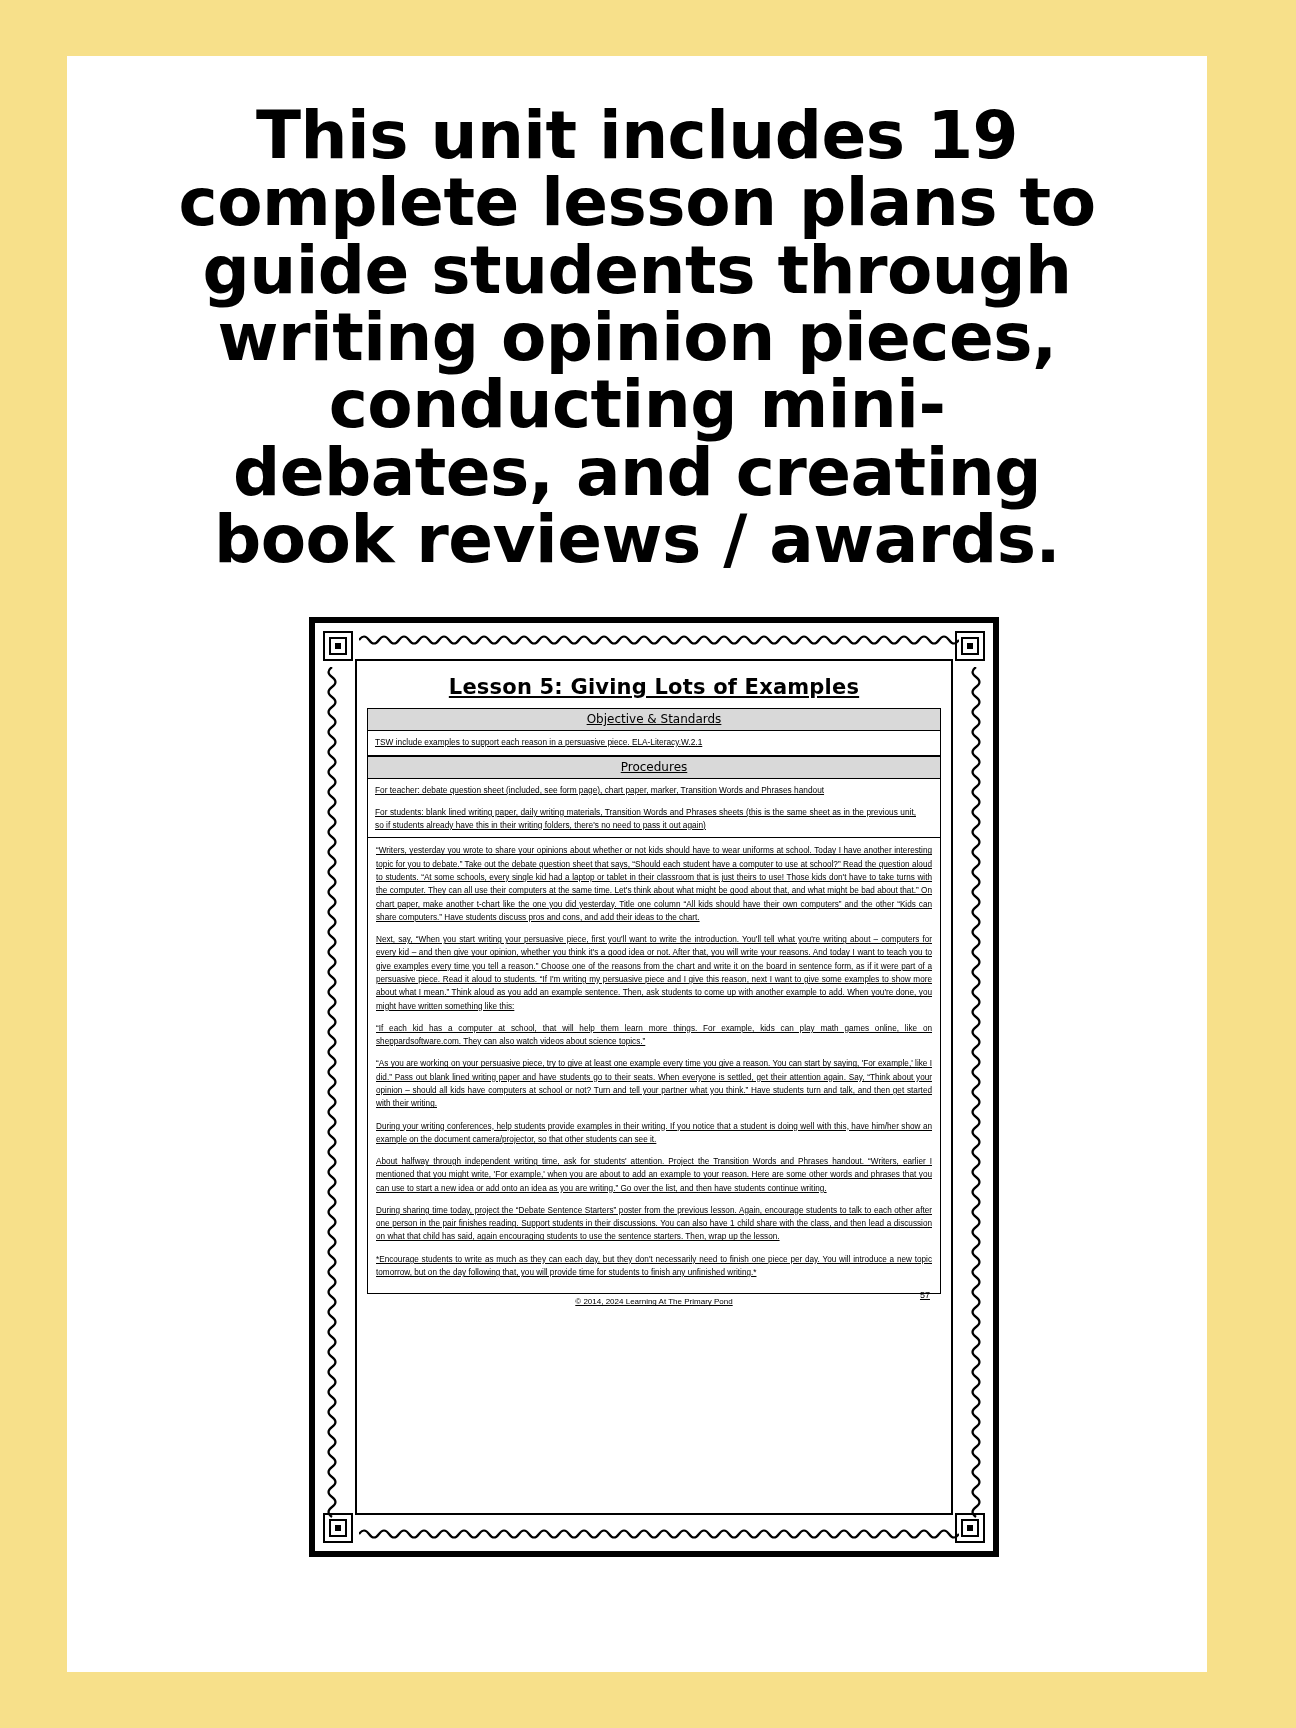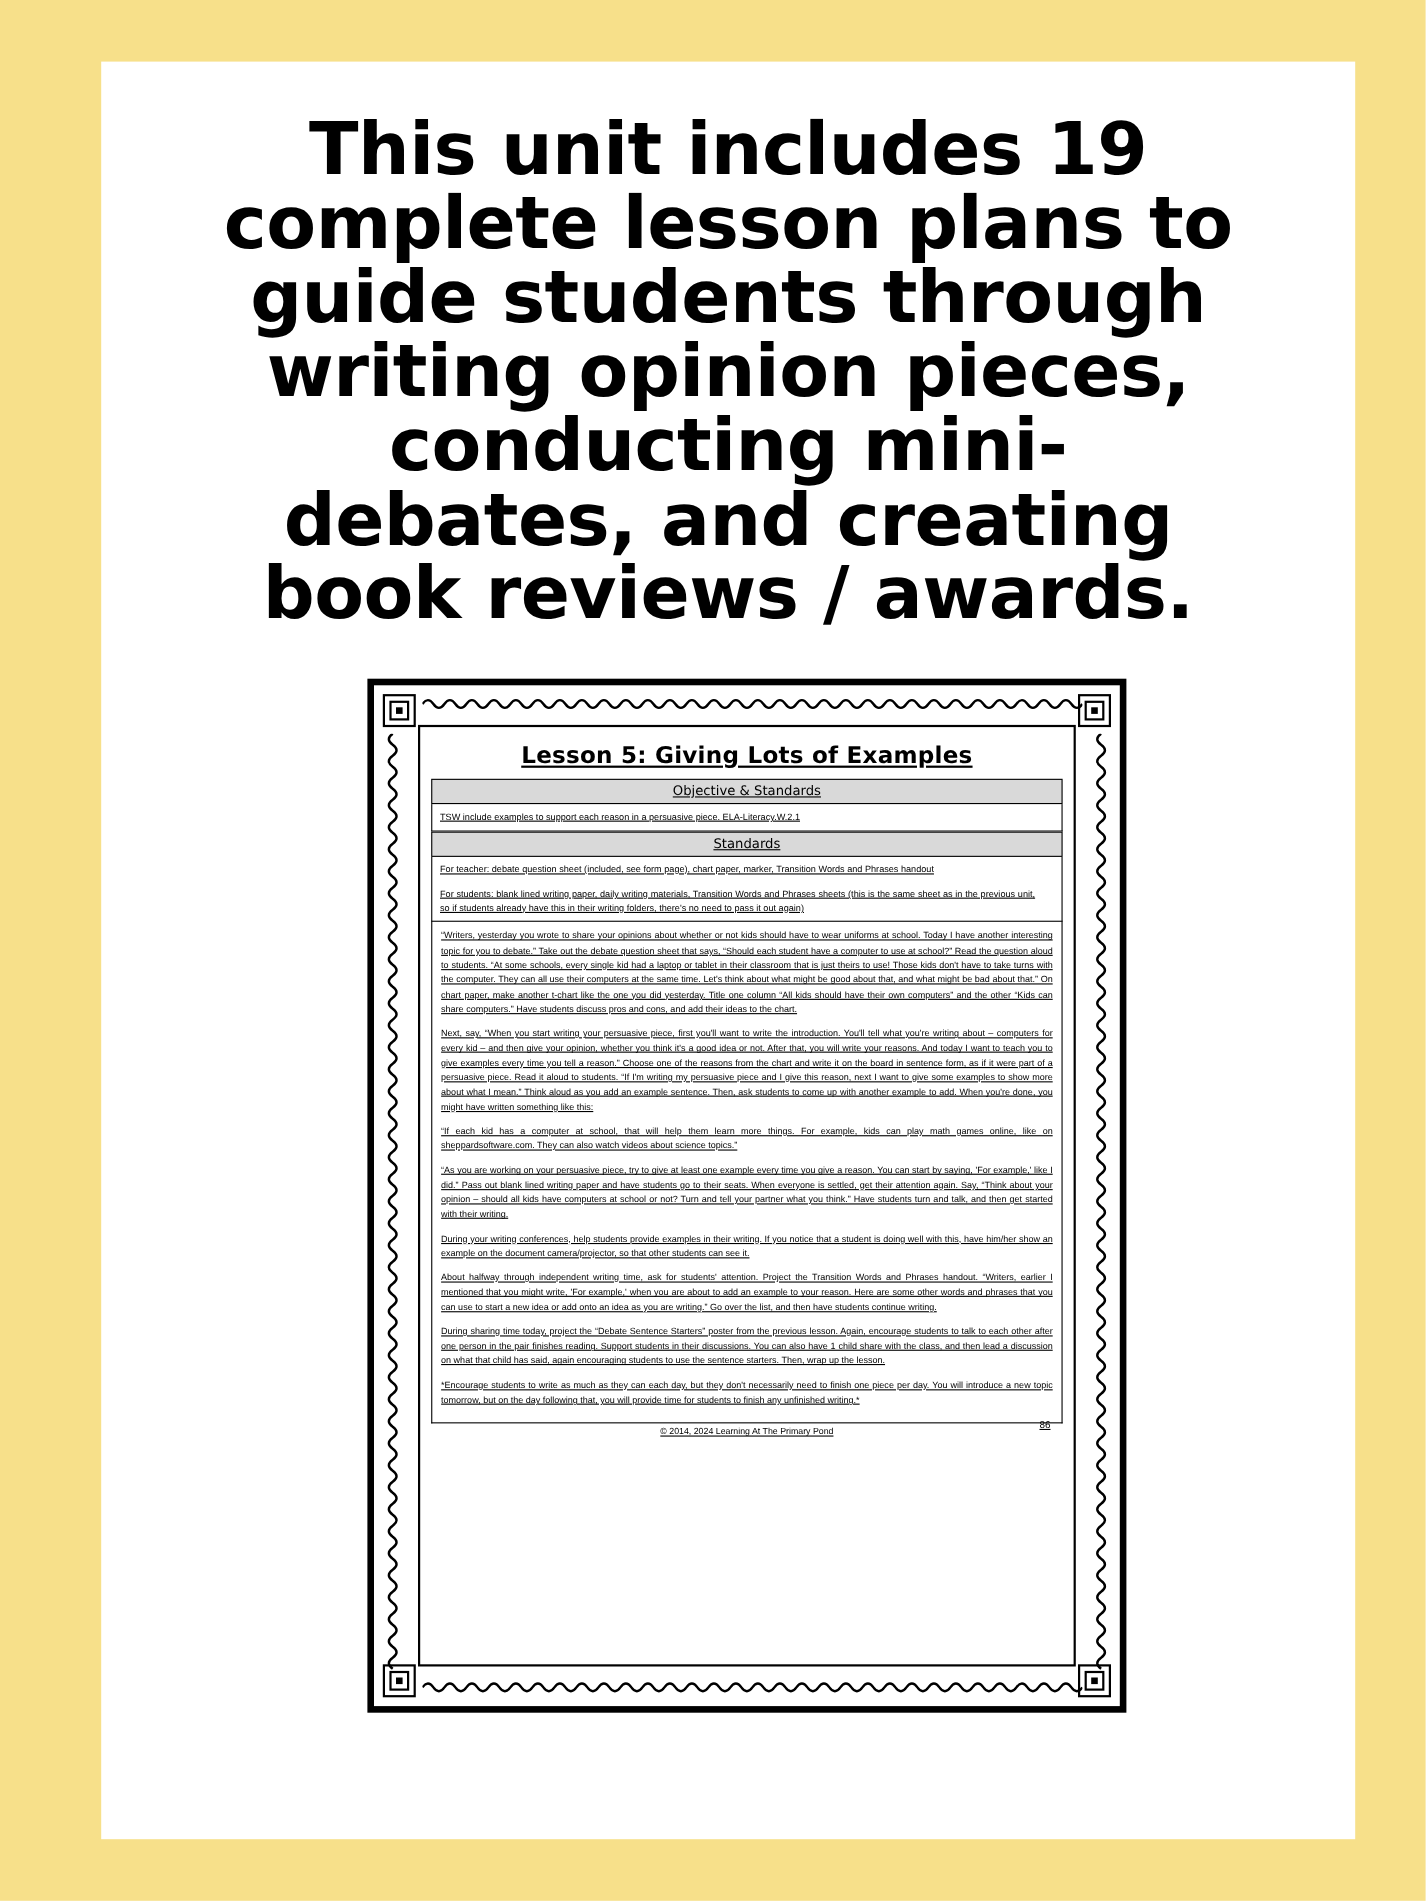--- a/index.html
+++ b/index.html
@@ -8,21 +8,21 @@
   }
   body {
     width: 1296px;
     height: 1728px;
     background: #f7e08a;
     font-family: "Liberation Sans", sans-serif;
     overflow: hidden;
   }
   .page {
     position: absolute;
-    left: 92px;
+    left: 67px;
     top: 56px;
     width: 1140px;
     height: 1616px;
     background: #ffffff;
   }
   .headline {
     width: 930px;
     margin: 46px auto 0 auto;
     text-align: center;
     font-family: "DejaVu Sans", sans-serif;
@@ -205,36 +205,36 @@
 
       <div class="sheet-inner">
 
         <div class="lesson-title">Lesson 5:  Giving Lots of Examples</div>
 
         <div class="band">Objective &amp; Standards</div>
         <div class="body-box">
           <p>TSW include examples to support each reason in a persuasive piece.  ELA-Literacy.W.2.1</p>
         </div>
 
-        <div class="band">Standards</div>
+        <div class="band">Procedures</div>
         <div class="body-box">
           <p>For teacher:  debate question sheet (included, see form page), chart paper, marker, Transition Words and Phrases handout</p>
           <p>For students:  blank lined writing paper, daily writing materials, Transition Words and Phrases sheets (this is the same sheet as in the previous unit, so if students already have this in their writing folders, there's no need to pass it out again)</p>
         </div>
 
         <div class="proc-box">
           <p>“Writers, yesterday you wrote to share your opinions about whether or not kids should have to wear uniforms at school.  Today I have another interesting topic for you to debate.”  Take out the debate question sheet that says, “Should each student have a computer to use at school?”  Read the question aloud to students.  “At some schools, every single kid had a laptop or tablet in their classroom that is just theirs to use!  Those kids don't have to take turns with the computer.  They can all use their computers at the same time.  Let's think about what might be good about that, and what might be bad about that.”  On chart paper, make another t-chart like the one you did yesterday.  Title one column “All kids should have their own computers” and the other “Kids can share computers.”  Have students discuss pros and cons, and add their ideas to the chart.</p>
           <p>Next, say, “When you start writing your persuasive piece, first you'll want to write the introduction.  You'll tell what you're writing about – computers for every kid – and then give your opinion, whether you think it's a good idea or not.  After that, you will write your reasons.  And today I want to teach you to give examples every time you tell a reason.”  Choose one of the reasons from the chart and write it on the board in sentence form, as if it were part of a persuasive piece.  Read it aloud to students.  “If I'm writing my persuasive piece and I give this reason, next I want to give some examples to show more about what I mean.”  Think aloud as you add an example sentence.  Then, ask students to come up with another example to add.  When you're done, you might have written something like this:</p>
           <p>“If each kid has a computer at school, that will help them learn more things.  For example, kids can play math games online, like on sheppardsoftware.com.  They can also watch videos about science topics.”</p>
           <p>“As you are working on your persuasive piece, try to give at least one example every time you give a reason.  You can start by saying, 'For example,' like I did.”  Pass out blank lined writing paper and have students go to their seats.  When everyone is settled, get their attention again.  Say, “Think about your opinion – should all kids have computers at school or not?  Turn and tell your partner what you think.”  Have students turn and talk, and then get started with their writing.</p>
           <p>During your writing conferences, help students provide examples in their writing.  If you notice that a student is doing well with this, have him/her show an example on the document camera/projector, so that other students can see it.</p>
           <p>About halfway through independent writing time, ask for students' attention.  Project the Transition Words and Phrases handout.  “Writers, earlier I mentioned that you might write, 'For example,' when you are about to add an example to your reason.  Here are some other words and phrases that you can use to start a new idea or add onto an idea as you are writing.”  Go over the list, and then have students continue writing.</p>
           <p>During sharing time today, project the “Debate Sentence Starters” poster from the previous lesson.  Again, encourage students to talk to each other after one person in the pair finishes reading.  Support students in their discussions.  You can also have 1 child share with the class, and then lead a discussion on what that child has said, again encouraging students to use the sentence starters.  Then, wrap up the lesson.</p>
           <p>*Encourage students to write as much as they can each day, but they don't necessarily need to finish one piece per day.  You will introduce a new topic tomorrow, but on the day following that, you will provide time for students to finish any unfinished writing.*</p>
-          <div class="page-num">86</div>
+          <div class="page-num">57</div>
         </div>
 
         <div class="credit">© 2014, 2024 Learning At The Primary Pond</div>
       </div>
 
     </div>
   </div>
 
 </div>
 

